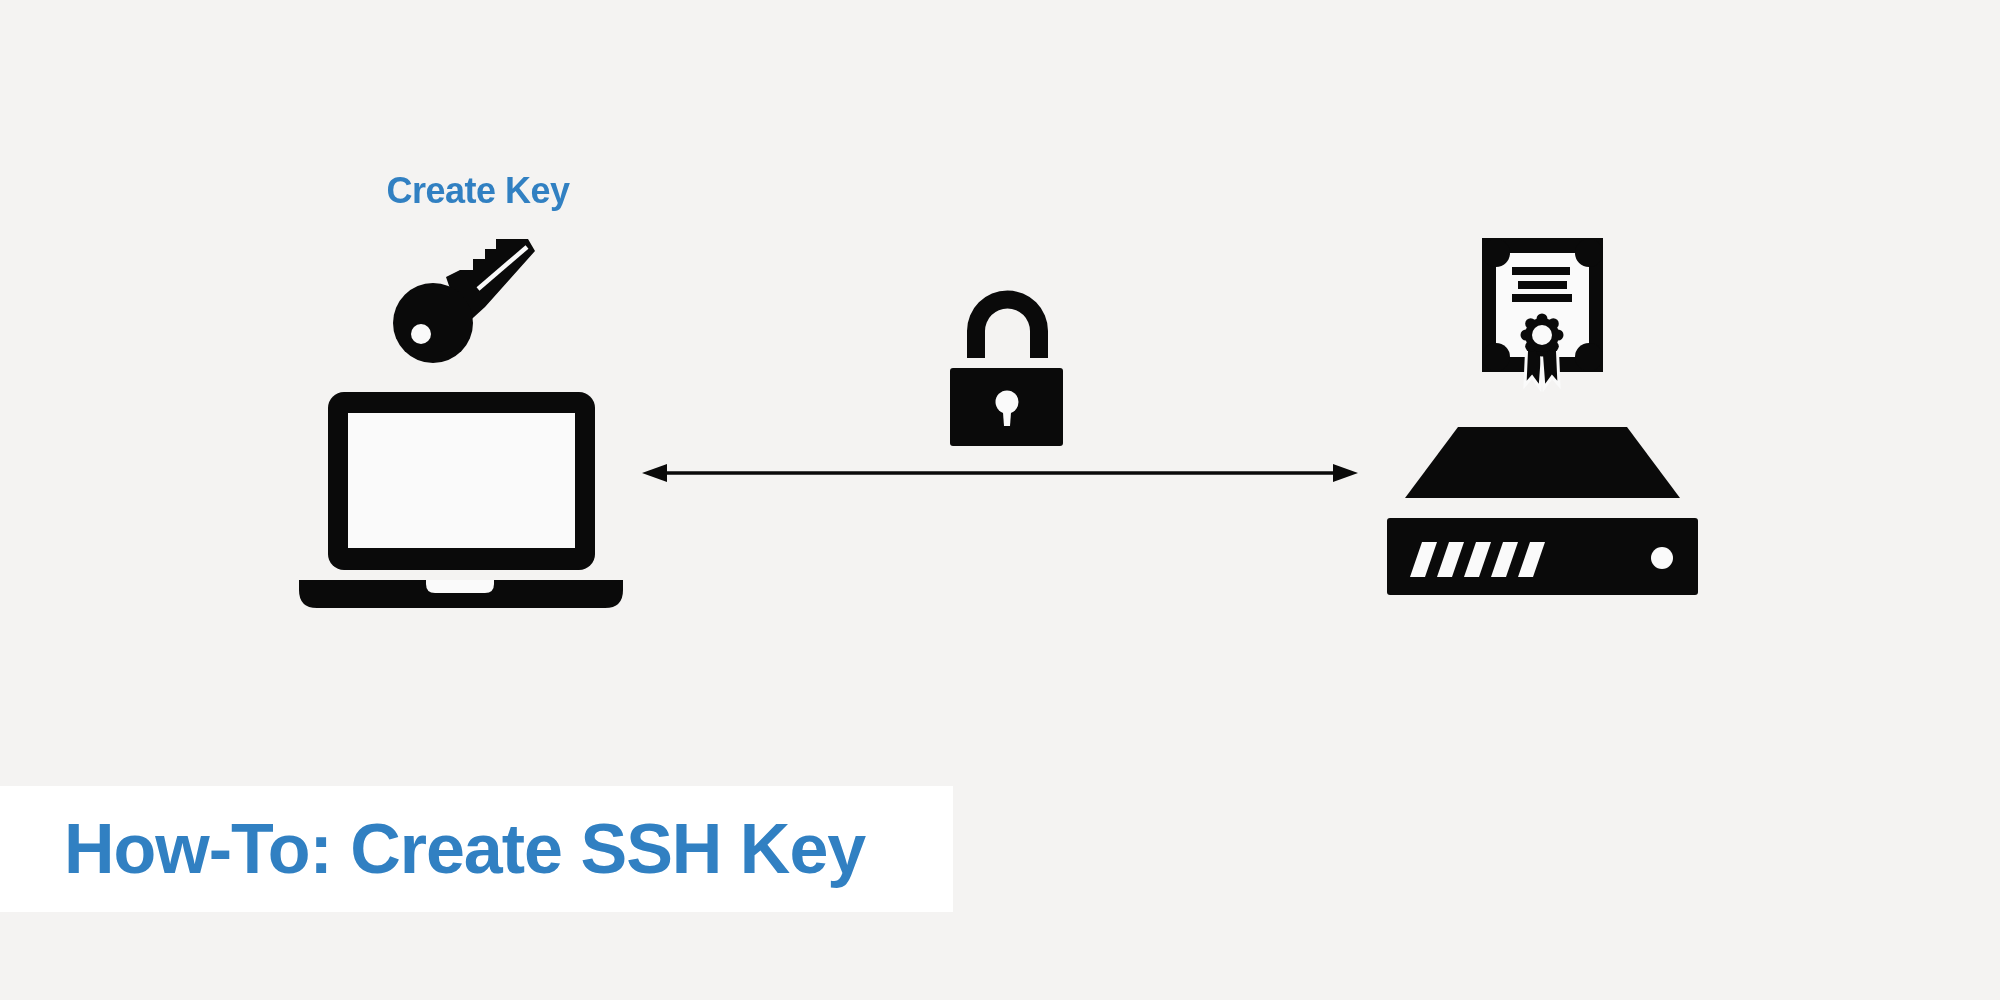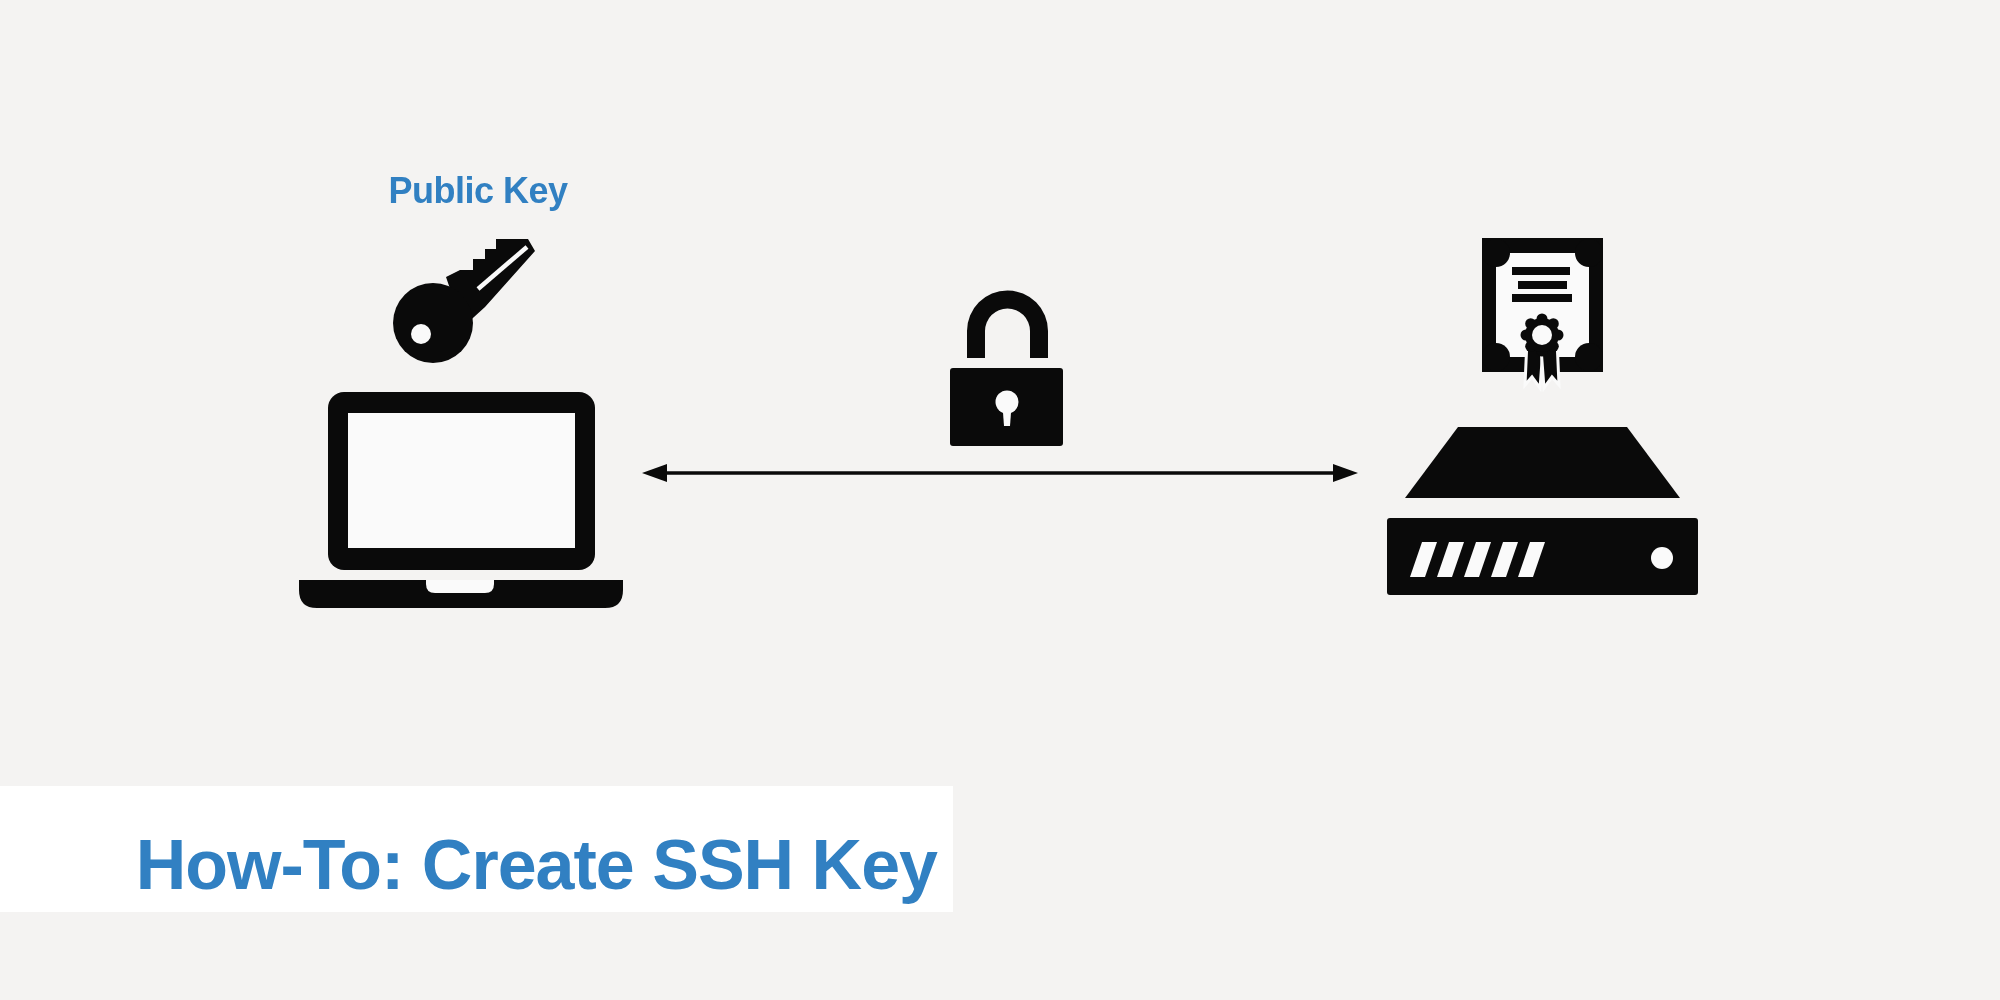--- a/index.html
+++ b/index.html
@@ -30,37 +30,36 @@
   .icon svg{display:block;width:100%;height:100%;}
   .fill{fill:currentColor;}
   .k{fill:var(--knockout);}
   .banner{
     position:absolute;
     left:0;top:786px;
     width:953px;height:126px;
     background:var(--banner-background);
   }
   .banner h1{
-    margin:16px;
-    padding-left:26px;
+    margin:0;
+    padding-left:64px;
     line-height:126px;
     font-size:70px;
     font-weight:bold;
     letter-spacing:-1px;
     color:var(--accent-blue);
     white-space:nowrap;
-    text-align:right;
   }
 </style>
 </head>
 <body>
 
 <div class="canvas">
 
-  <div class="side-label" style="left:278px;top:170px">Public Key</div>
+  <div class="side-label" style="left:278px;top:170px">Create Key</div>
 
   <div class="icon" style="left:388px;top:232px;width:150px;height:135px">
     <svg viewBox="0 0 150 135">
       <path class="fill" d="M58,45 L72,38 L85,38 L85,27 L97,27 L97,17 L108,17 L108,7 L140,7 L147,19 L97,75 L75,95 Z"></path>
       <circle class="fill" cx="45" cy="91" r="40"></circle>
       <circle class="k" cx="33" cy="102" r="10"></circle>
       <line x1="90" y1="57" x2="139" y2="15" stroke="var(--knockout)" stroke-width="4.5"></line>
     </svg>
   </div>
 

